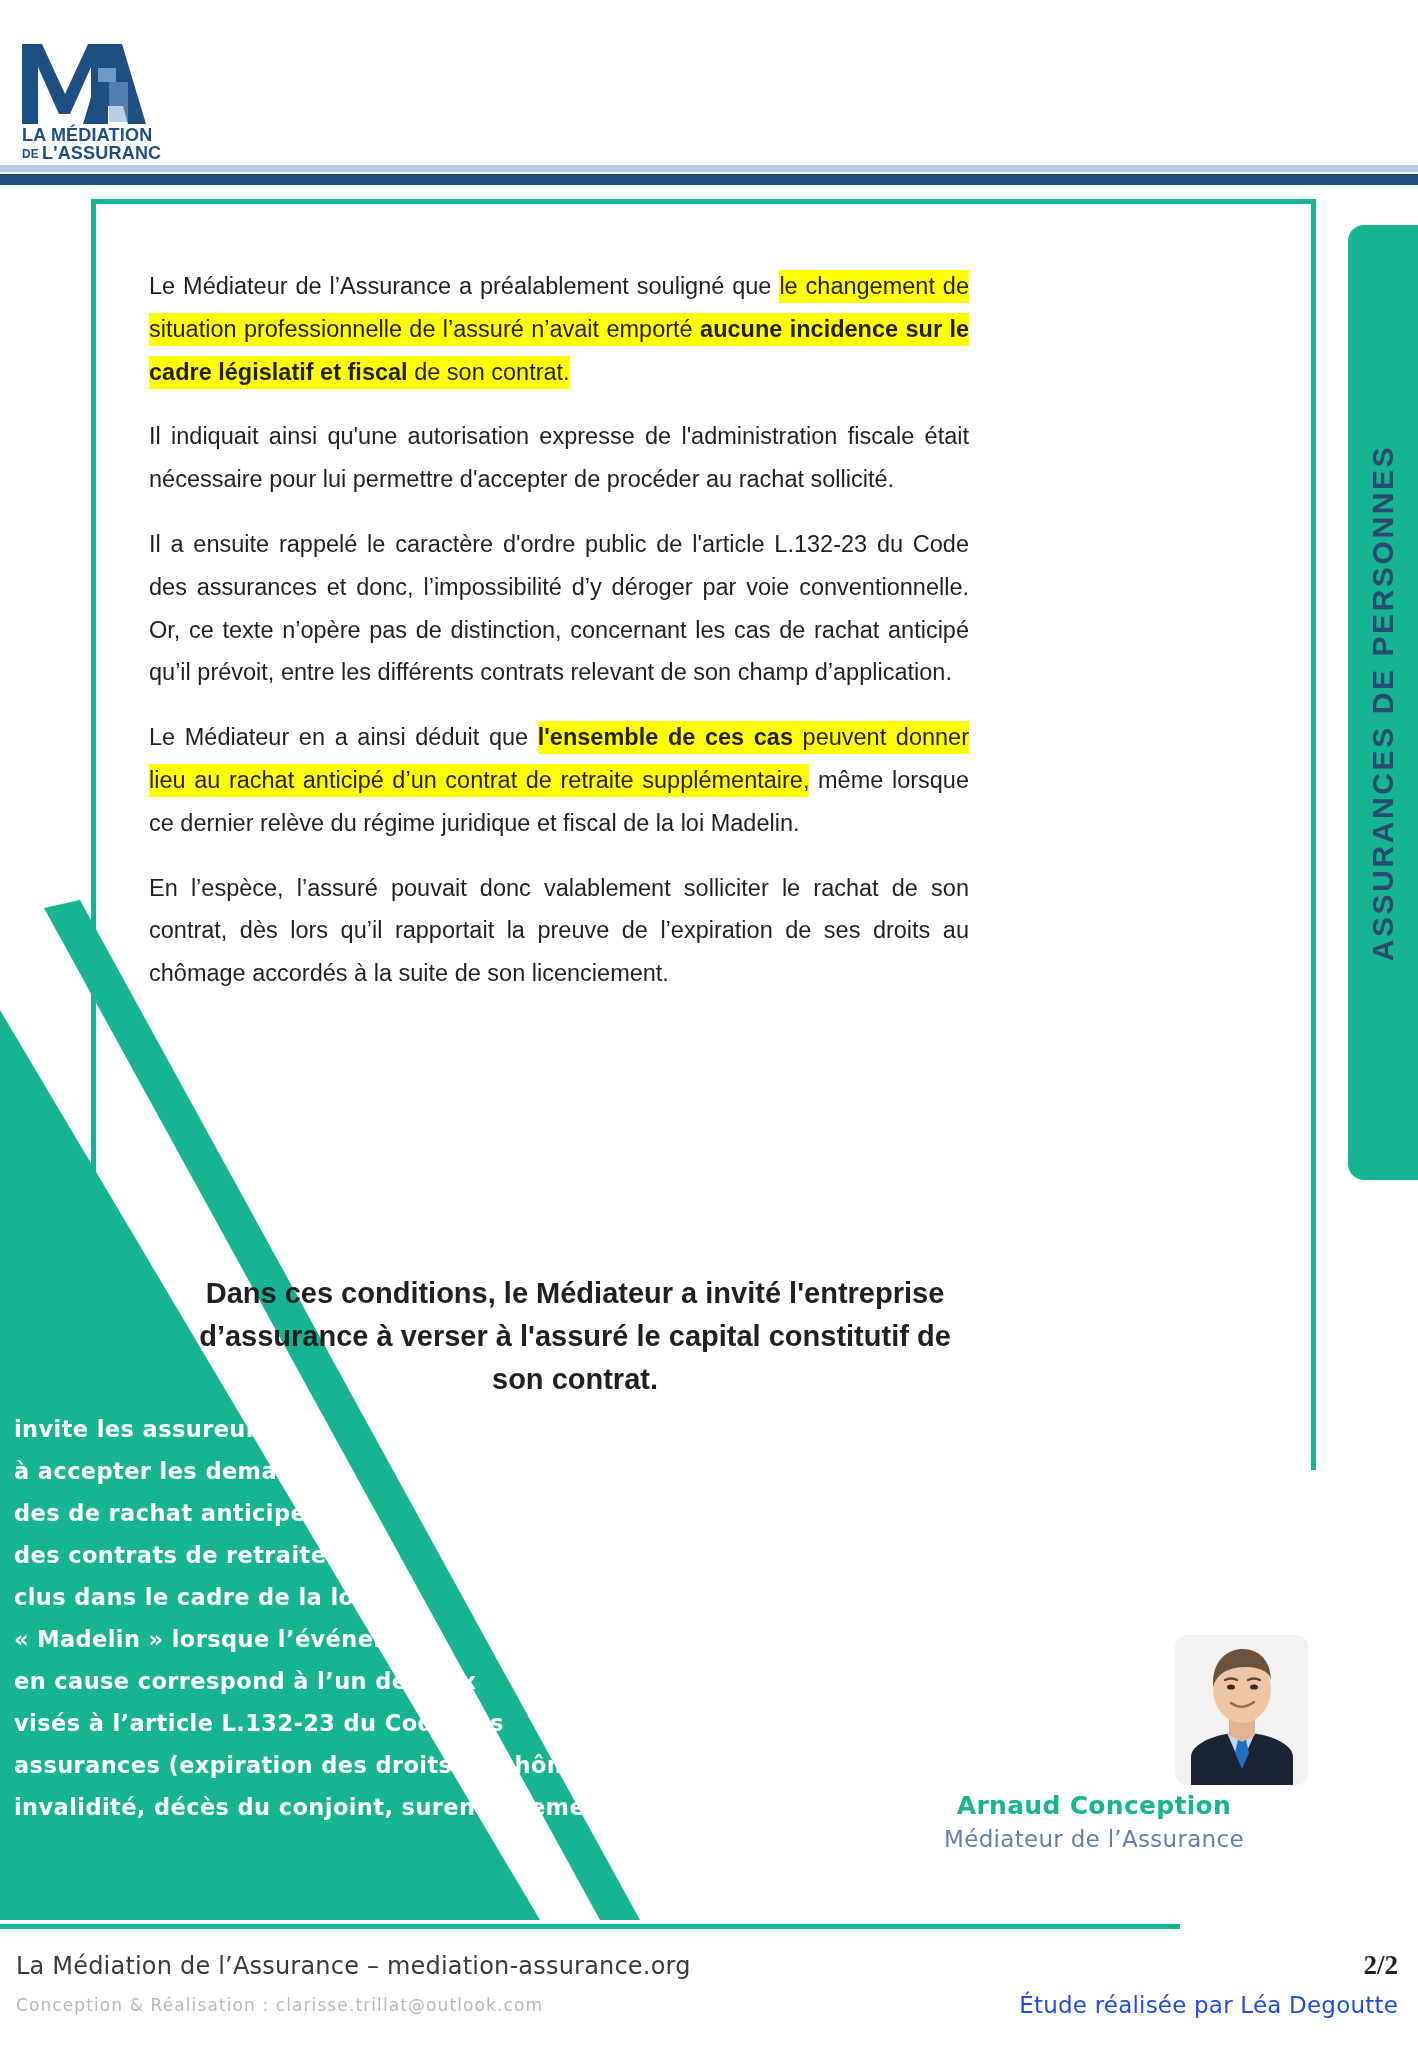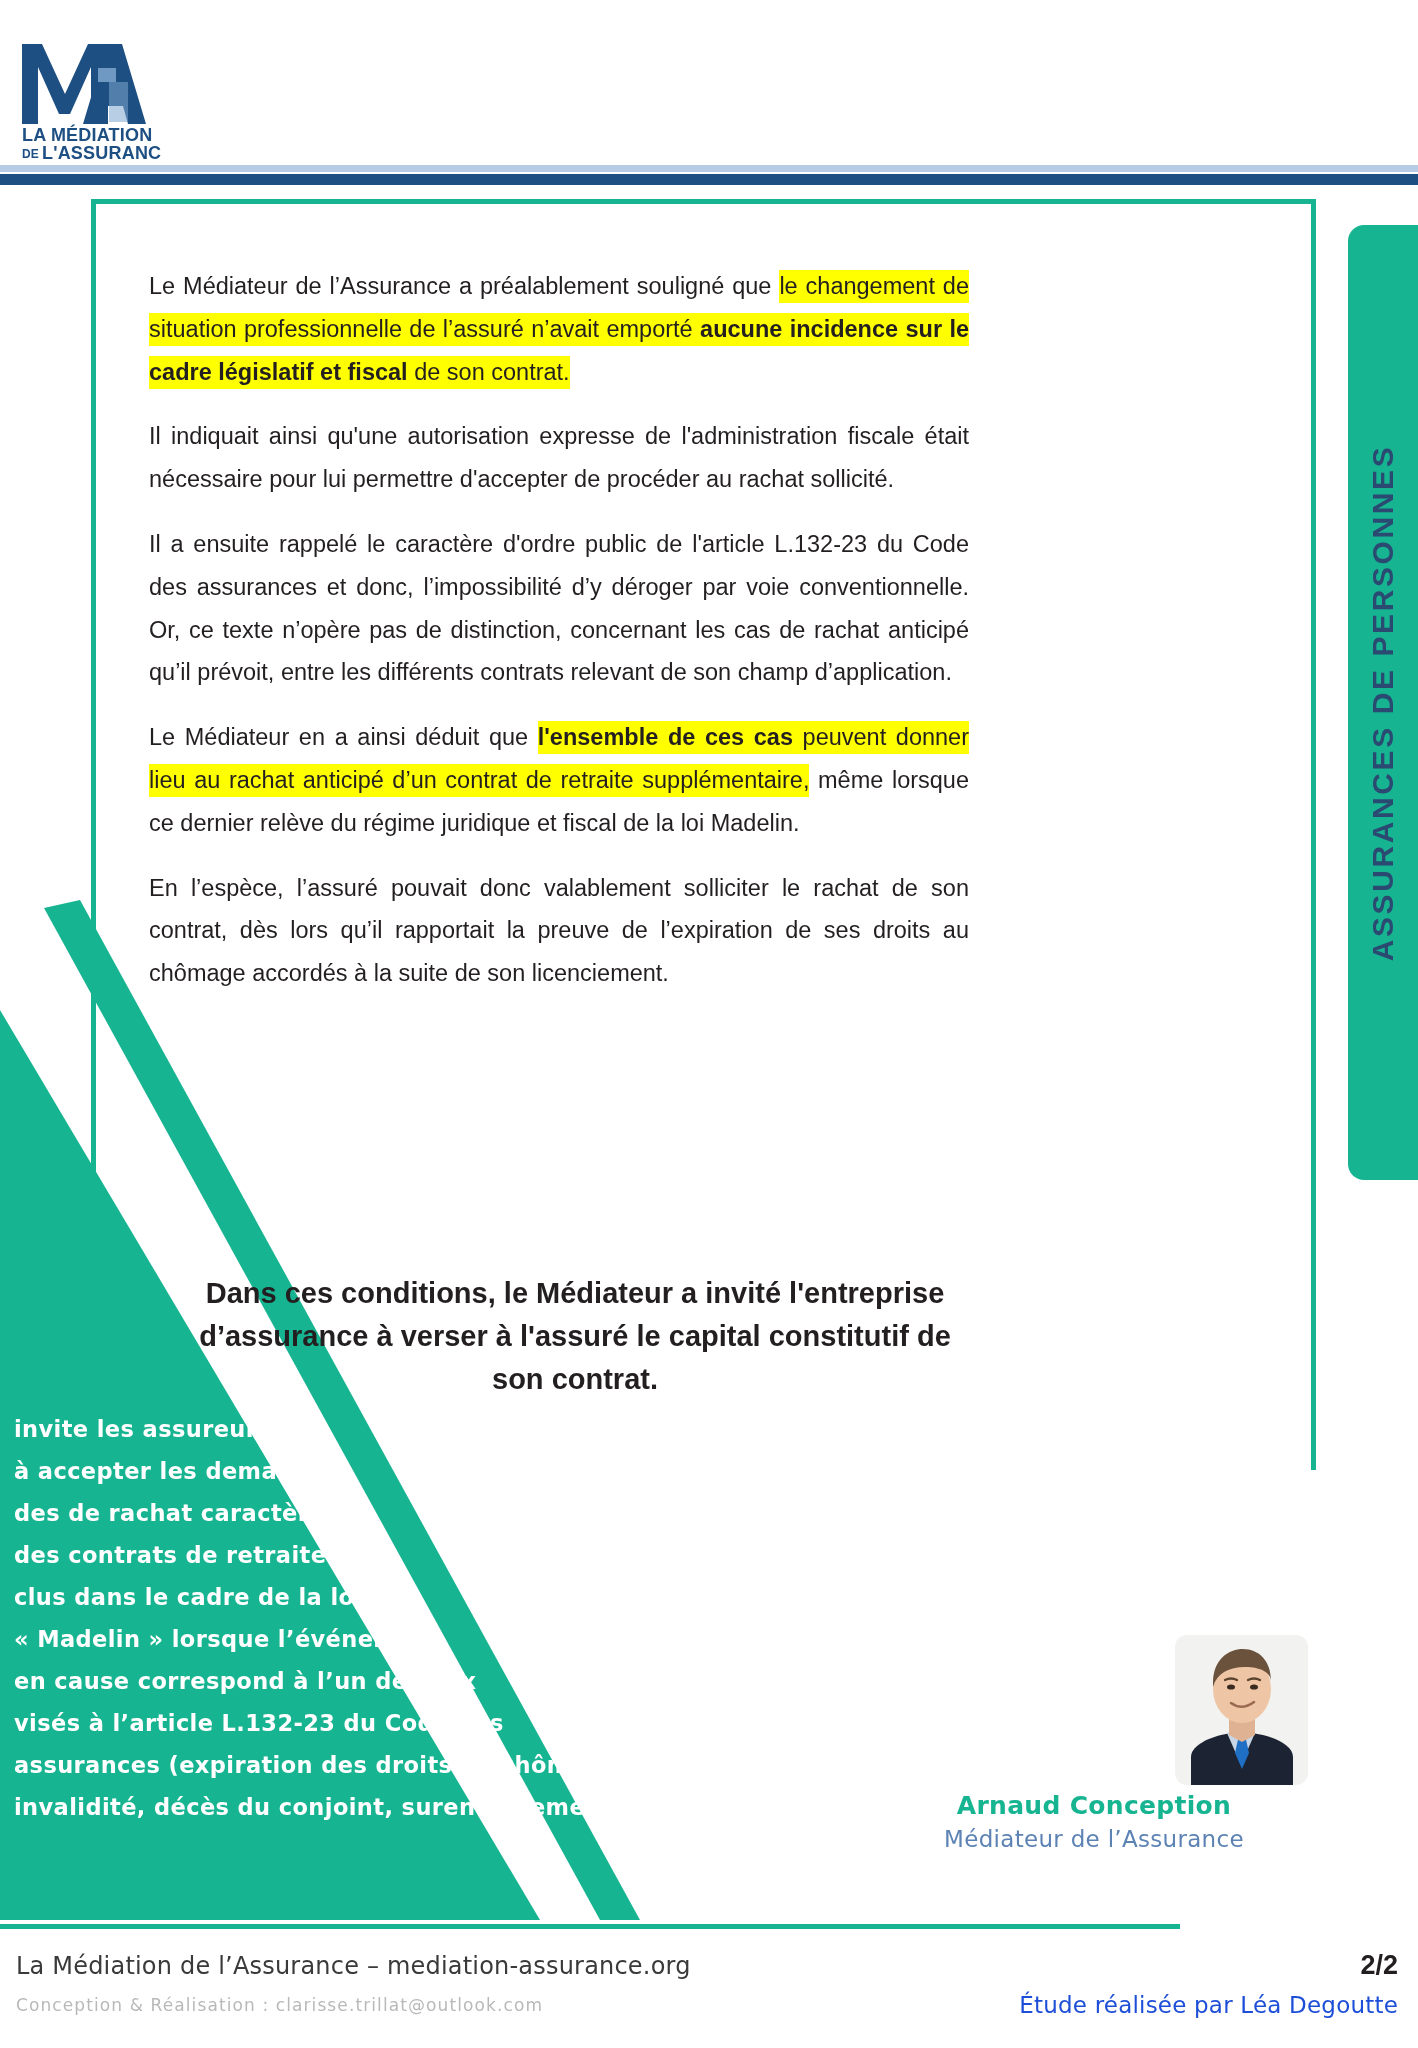--- a/index.html
+++ b/index.html
@@ -196,21 +196,21 @@
     position: absolute;
     left: 16px; top: 1995px;
     font-family: "DejaVu Sans", sans-serif;
     font-size: 17px;
     color: #b9b9b9;
     letter-spacing: 1.1px;
   }
   .page-num {
     position: absolute;
     right: 20px; top: 1950px;
-    font-family: Liberation Sans, sans-serif;
+    font-family: Liberation Serif, serif;
     font-size: 27px;
     font-weight: 700;
     color: #231f20;
   }
   .footer-right {
     position: absolute;
     right: 20px; top: 1992px;
     font-family: "DejaVu Sans", sans-serif;
     font-size: 23px;
     color: #1d4ed8;
@@ -265,21 +265,21 @@
   <p><span>Le Médiateur en a ainsi déduit que </span><span class="hl"><span class="b">l'ensemble de ces cas</span><span> peuvent donner lieu au rachat anticipé d’un contrat de retraite supplémentaire,</span></span><span> même lorsque ce dernier relève du régime juridique et fiscal de la loi Madelin.</span></p>
 
   <p class="last">En l’espèce, l’assuré pouvait donc valablement solliciter le rachat de son contrat, dès lors qu’il rapportait la preuve de l’expiration de ses droits au chômage accordés à la suite de son licenciement.</p>
 </div>
 
 <div class="conclusion">Dans ces conditions, le Médiateur a invité l'entreprise d’assurance à verser à l'assuré le capital constitutif de son contrat.</div>
 
 <div class="callout">
   <span class="cline">invite les assureurs</span>
   <span class="cline">à accepter les deman-</span>
-  <span class="cline">des de rachat caractère</span>
+  <span class="cline">des de rachat anticipé</span>
   <span class="cline">des contrats de retraite con-</span>
   <span class="cline">clus dans le cadre de la loi dite</span>
   <span class="cline">« Madelin » lorsque l’événement</span>
   <span class="cline">en cause correspond à l’un de ceux</span>
   <span class="cline">visés à l’article L.132-23 du Code des</span>
   <span class="cline">assurances (expiration des droits au chômage,</span>
   <span class="cline">invalidité, décès du conjoint, surendettement…).</span>
 </div>
 
 <div class="portrait">

